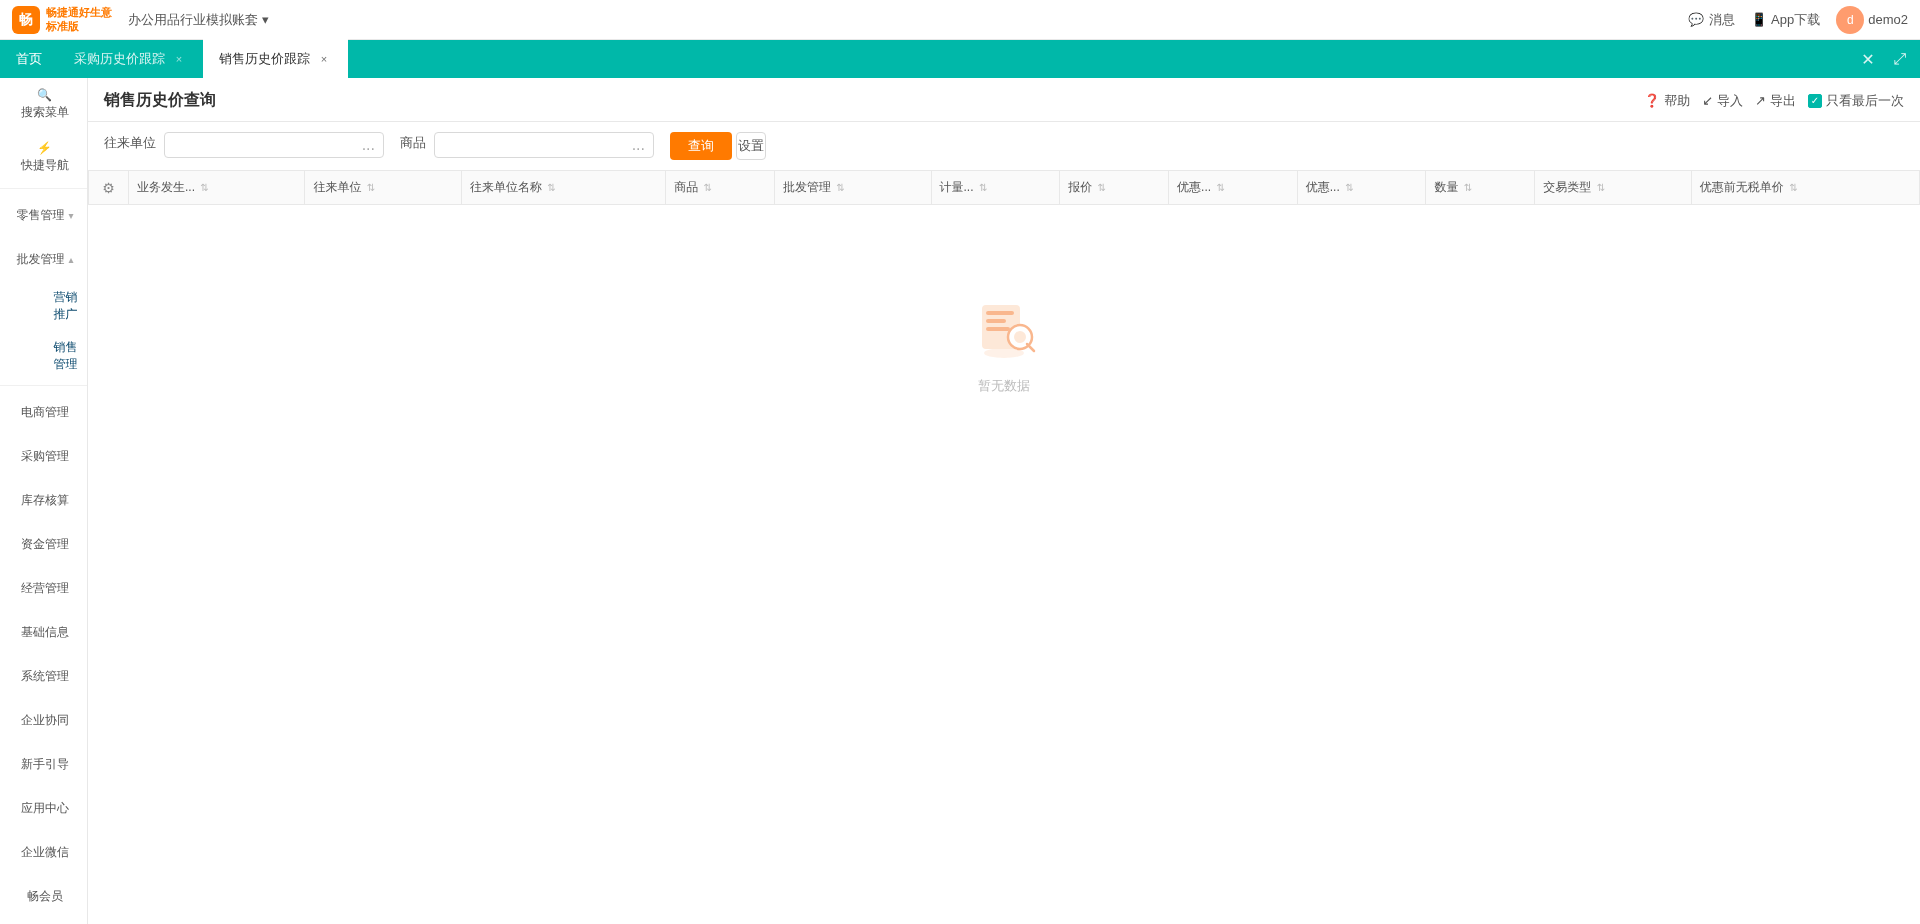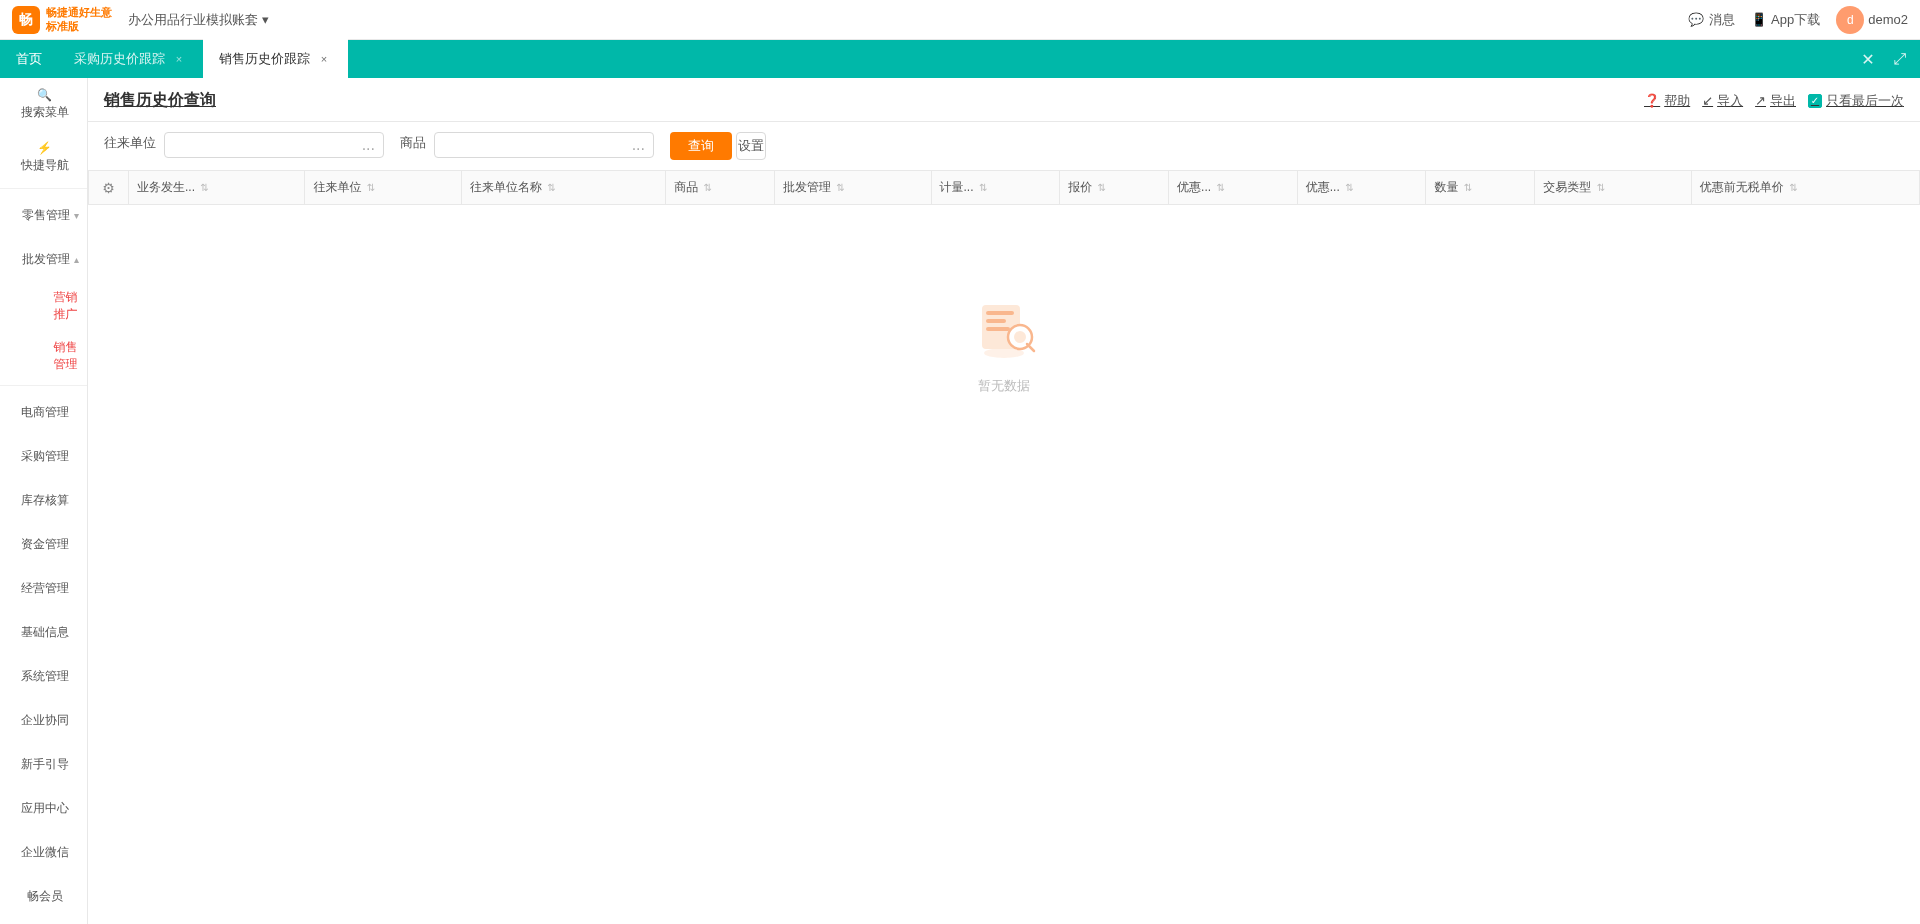--- a/index.html
+++ b/index.html
@@ -107,47 +107,46 @@
       align-items: center;
       justify-content: center;
       padding: 10px 4px;
       cursor: pointer;
       font-size: 12px;
       color: #555;
       min-height: 44px;
       gap: 2px;
       border-left: 3px solid transparent;
     }
-    .sidebar-item.with-arrow { flex-direction: row; justify-content: flex-end; gap: 4px; padding: 10px 8px; }
+    .sidebar-item.with-arrow { flex-direction: row; justify-content: center; gap: 4px; padding: 10px 8px; }
     .sidebar-divider { height: 1px; background: #f0f0f0; margin: 4px 0; }
     .sidebar-sub-item {
       padding: 8px 4px;
       text-align: center;
       font-size: 12px;
-      color: #ef4444;
+      color: #0c4a6e;
       cursor: pointer;
       margin-left: 44px;
     }
 
     
     .content-area {
       flex: 1;
       display: flex;
       flex-direction: column;
       overflow: hidden;
       background: #f5f5f5;
     }
 
     
     .page-header {
       background: #fff;
       padding: 12px 16px 0;
       border-bottom: 1px solid #e8e8e8;
       flex-shrink: 0;
-      text-decoration: underline;
     }
     .page-title-row {
       display: flex;
       align-items: center;
       justify-content: space-between;
       margin-bottom: 10px;
     }
     .page-title {
       font-size: 16px;
       font-weight: 600;

